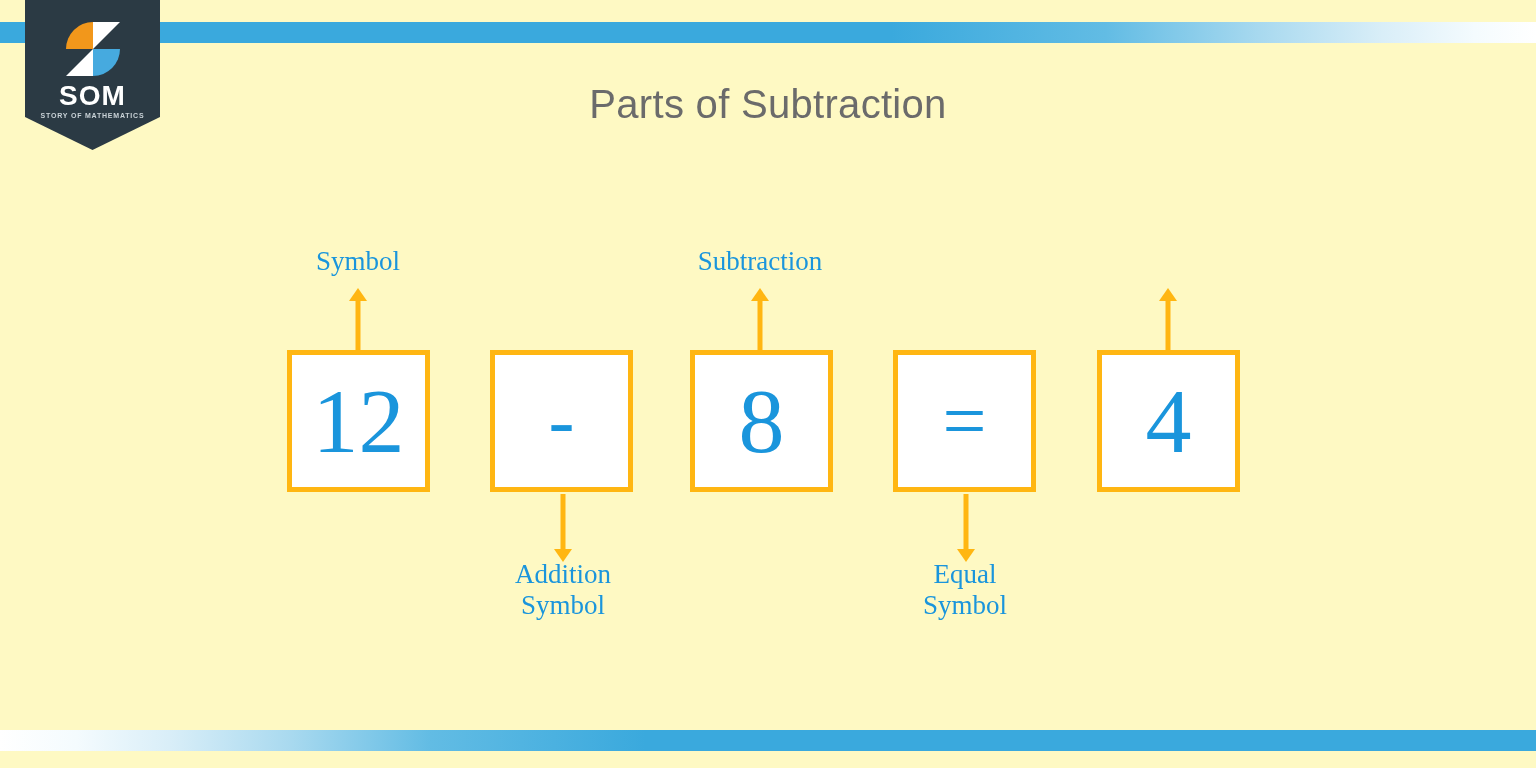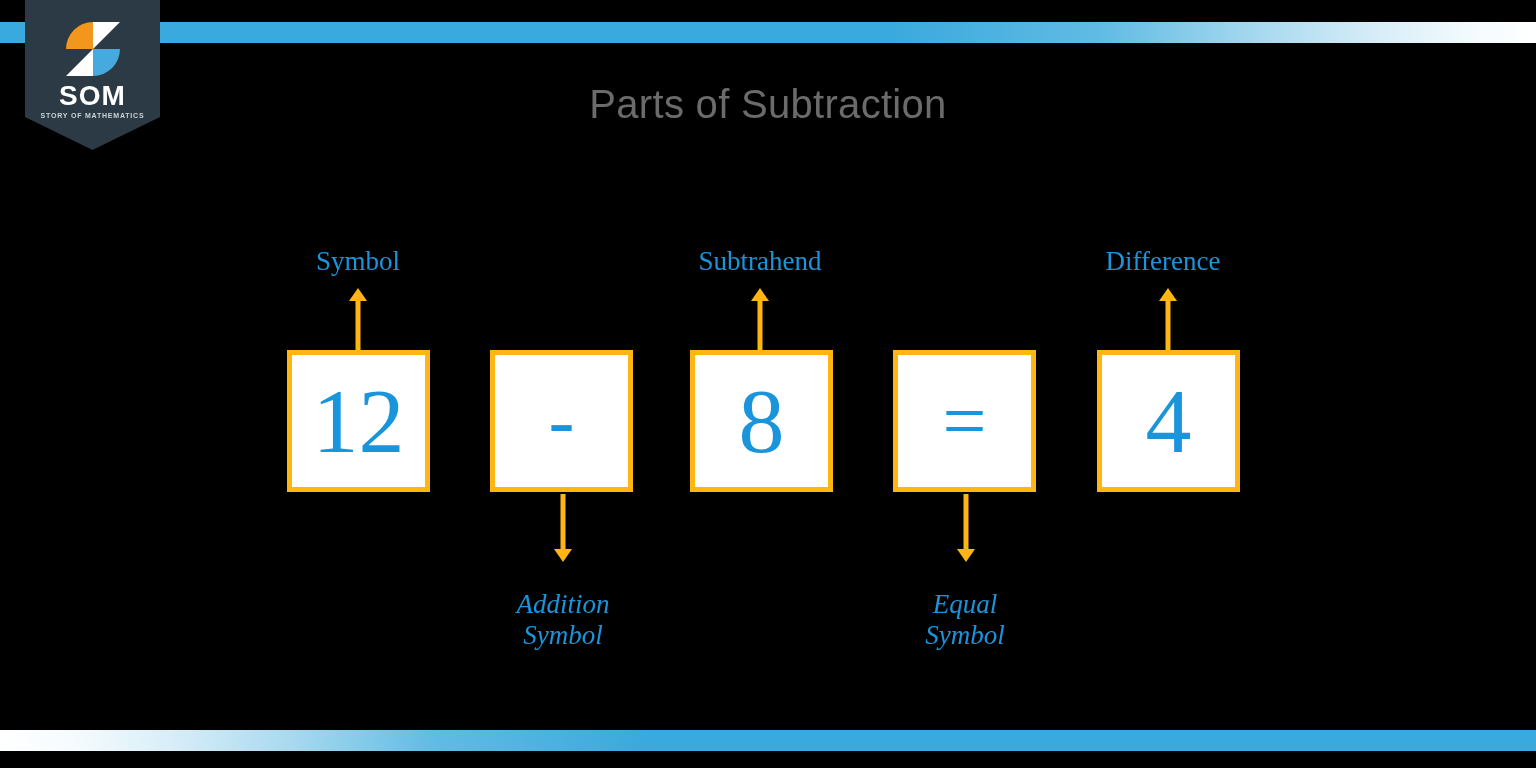--- a/index.html
+++ b/index.html
@@ -8,21 +8,21 @@
     padding: 0;
     background: #ffffff;
   }
   body {
     font-family: "Liberation Serif", serif;
   }
   .slide {
     position: relative;
     width: 1536px;
     height: 768px;
-    background: #000000;
+    background: #fef9c3;
     overflow: hidden;
   }
 
   
   .bar-top {
     position: absolute;
     left: 0;
     top: 22px;
     width: 1536px;
     height: 21px;
@@ -155,21 +155,21 @@
   .callout {
     position: absolute;
     text-align: center;
     font-family: "Liberation Serif", serif;
     font-size: 27px;
     color: #1a95dc;
     line-height: 1.16;
     white-space: pre-line;
   }
   .callout.top    { top: 246px; }
-  .callout.bottom { top: 589px; font-style: italic; }
+  .callout.bottom { top: 559px; }
 
   .call-minuend    { left: 258px;  width: 200px; }
   .call-subtrahend { left: 660px;  width: 200px; }
   .call-difference { left: 1063px; width: 200px; }
   .call-addition   { left: 463px;  width: 200px; }
   .call-equal      { left: 865px;  width: 200px; }
 
   
   .arrow {
     position: absolute;
@@ -226,22 +226,21 @@
       <path d="M2 56 L29 29 L29 56 Z" fill="#ffffff"></path>
       <path d="M29 29 L56 29 A27 27 0 0 1 29 56 Z" fill="#46AADF"></path>
     </svg>
     <div class="logo-text-som">SOM</div>
     <div class="logo-text-tag">STORY OF MATHEMATICS</div>
   </div>
 
   <div class="page-title">Parts of Subtraction</div>
 
   <div class="callout top call-minuend">Symbol</div>
-  <div class="callout top call-subtrahend">Subtrahend</div>
-  <div class="callout top call-difference">Difference</div>
+  <div class="callout top call-subtrahend">Subtraction</div>
 
   <div class="arrow up arrow-minuend">
     <div class="head"></div>
       <div class="shaft"></div>
   </div>
   <div class="arrow up arrow-subtrahend">
     <div class="head"></div>
       <div class="shaft"></div>
   </div>
   <div class="arrow up arrow-difference">

